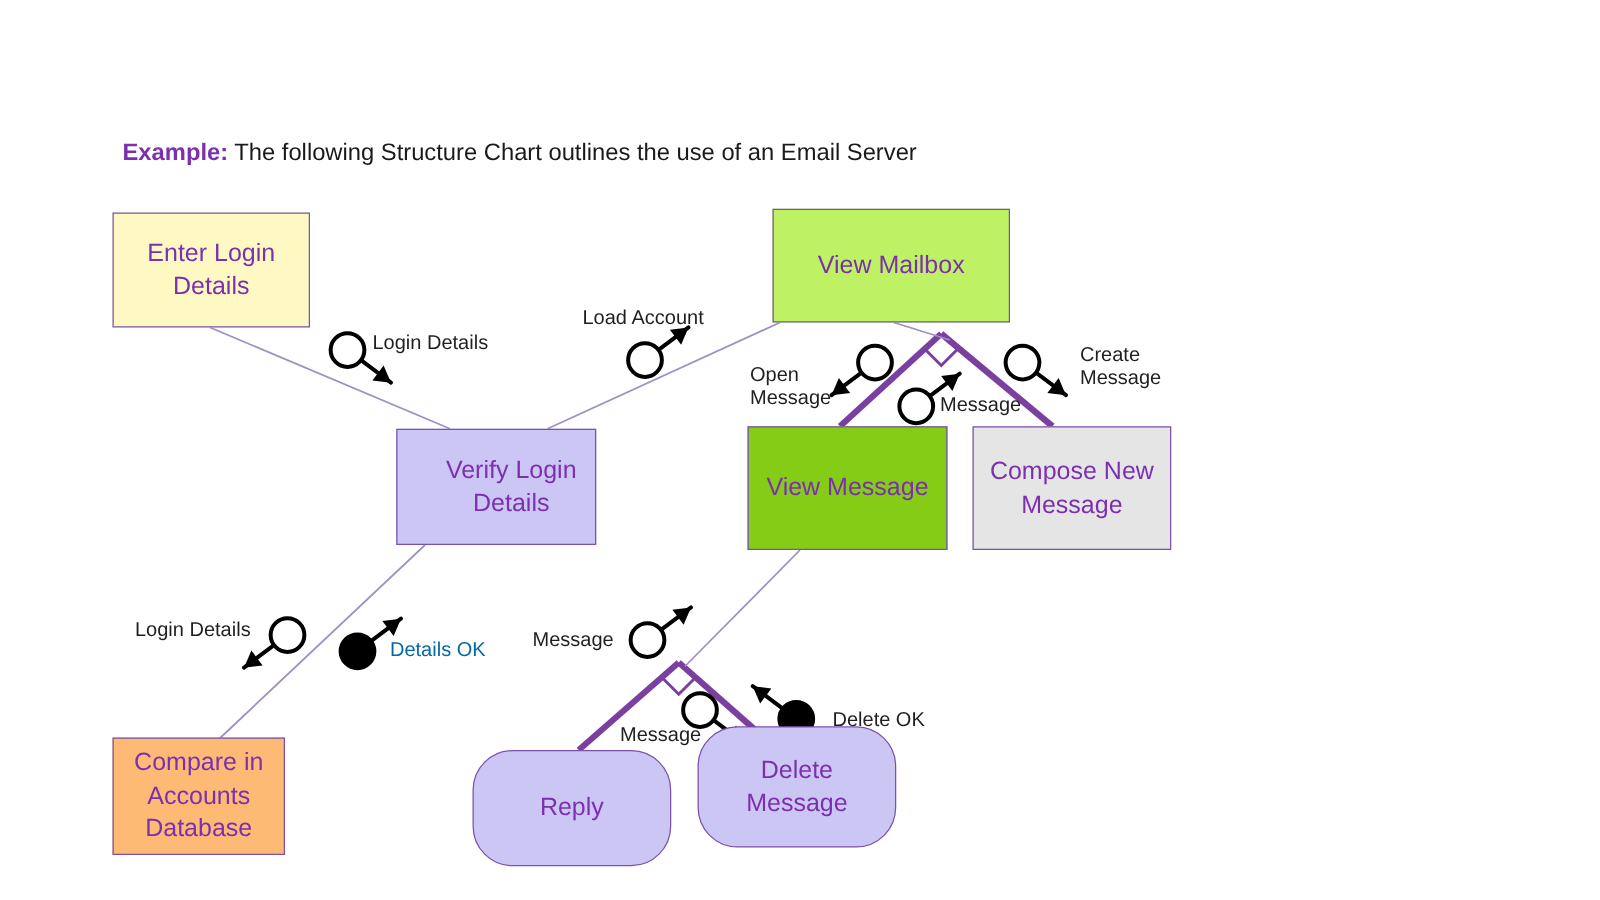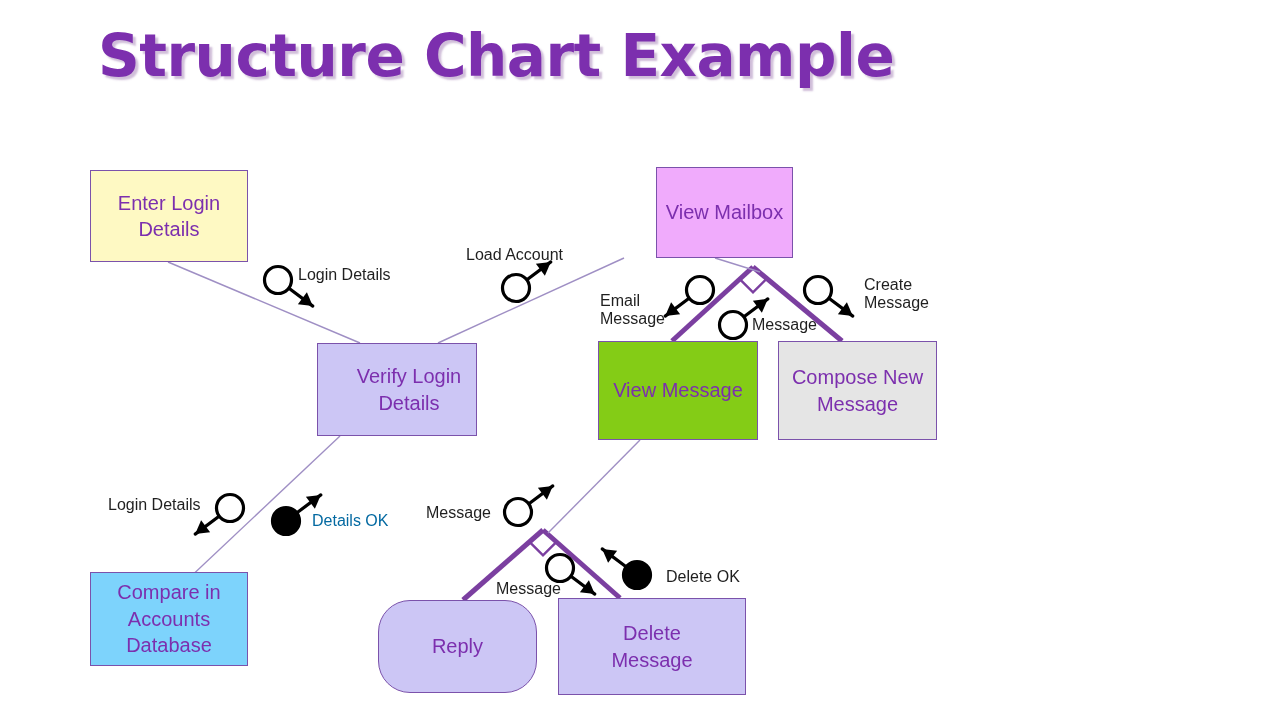--- a/index.html
+++ b/index.html
@@ -45,22 +45,24 @@
     position:absolute;
     font-size:16px;color:#1f1f1f;
     line-height:1.15;white-space:pre-line;text-align:left;
   }
 </style>
 </head>
 <body>
 
 <div id="slide">
 
-  <div id="title">Structure Chart Example</div>
 
+  <div id="subtitle">
+    <span class="lead">Example:</span><span> The following Structure Chart outlines the use of an Email Server</span>
+  </div>
 
   <svg id="canvas" viewBox="0 0 1280 720">
     <g id="connector-layer">
         <line x1="168" y1="262" x2="360" y2="343" stroke="#9F8FC4" stroke-width="1.4" stroke-linecap="butt"></line>
         <line x1="624" y1="258" x2="438" y2="343" stroke="#9F8FC4" stroke-width="1.4" stroke-linecap="butt"></line>
         <line x1="753" y1="267" x2="672" y2="341" stroke="#7B3FA0" stroke-width="5" stroke-linecap="butt"></line>
         <line x1="753" y1="267" x2="842" y2="341" stroke="#7B3FA0" stroke-width="5" stroke-linecap="butt"></line>
         <line x1="715" y1="258" x2="760" y2="272" stroke="#9F8FC4" stroke-width="1.4" stroke-linecap="butt"></line>
         <line x1="340" y1="436" x2="168" y2="598" stroke="#9F8FC4" stroke-width="1.4" stroke-linecap="butt"></line>
         <line x1="543" y1="530" x2="463" y2="600" stroke="#7B3FA0" stroke-width="5" stroke-linecap="butt"></line>
@@ -119,37 +121,37 @@
           <line x1="626.74" y1="567.305" x2="602.2" y2="548.9" stroke="#000" stroke-width="3.2" stroke-linecap="round"></line>
           <polygon points="602.2,548.9 617.1,550.6999999999999 608.1,562.6999999999999" fill="#000"></polygon>
           <circle cx="637" cy="575" r="13.5" fill="#000" stroke="#000" stroke-width="3.2"></circle>
         </g>
       </g>
   </svg>
 
   <div id="module-layer">
       <div class="module" style="left: 90px; top: 170px; width: 158px; height: 92px; background: #fef9c3; border-color: rgb(123, 82, 171); color: rgb(124, 47, 174); white-space: pre-line;">Enter Login
 Details</div>
-      <div class="module" style="left: 656px; top: 167px; width: 137px; height: 91px; background: #f0abfc; border-color: rgb(123, 82, 171); color: rgb(124, 47, 174); white-space: pre-line;">View Mailbox</div>
+      <div class="module" style="left: 618px; top: 167px; width: 190px; height: 91px; background: #bef264; border-color: rgb(123, 82, 171); color: rgb(124, 47, 174); white-space: pre-line;">View Mailbox</div>
       <div class="module" style="left: 317px; top: 343px; width: 160px; height: 93px; background: rgb(204, 198, 245); border-color: rgb(123, 82, 171); color: rgb(124, 47, 174); white-space: pre-line; padding-left: 30px;">Verify Login
 Details</div>
       <div class="module" style="left: 598px; top: 341px; width: 160px; height: 99px; background: #84cc16; border-color: rgb(123, 82, 171); color: rgb(124, 47, 174); white-space: pre-line;">View Message</div>
       <div class="module" style="left: 778px; top: 341px; width: 159px; height: 99px; background: #e5e5e5; border-color: rgb(123, 82, 171); color: rgb(124, 47, 174); white-space: pre-line;">Compose New
 Message</div>
-      <div class="module" style="left: 90px; top: 572px; width: 158px; height: 94px; background: #7dd3fc; border-color: rgb(123, 82, 171); color: rgb(124, 47, 174); white-space: pre-line;">Compare in
+      <div class="module" style="left: 90px; top: 590px; width: 138px; height: 94px; background: #fdba74; border-color: rgb(123, 82, 171); color: rgb(124, 47, 174); white-space: pre-line;">Compare in
 Accounts
 Database</div>
       <div class="module" style="left: 378px; top: 600px; width: 159px; height: 93px; background: rgb(204, 198, 245); border-color: rgb(123, 82, 171); color: rgb(124, 47, 174); white-space: pre-line; border-radius: 32px;">Reply</div>
-      <div class="module" style="left: 558px; top: 598px; width: 188px; height: 97px; background: rgb(204, 198, 245); border-color: rgb(123, 82, 171); color: rgb(124, 47, 174); white-space: pre-line;">Delete
+      <div class="module" style="left: 558px; top: 581px; width: 159px; height: 97px; background: rgb(204, 198, 245); border-color: rgb(123, 82, 171); color: rgb(124, 47, 174); white-space: pre-line; border-radius: 32px;">Delete
 Message</div>
     </div>
   <div id="couple-label-layer">
       <div class="couple-label" style="left: 298px; top: 266px; color: rgb(31, 31, 31);">Login Details</div>
       <div class="couple-label" style="left: 466px; top: 246px; color: rgb(31, 31, 31);">Load Account</div>
-      <div class="couple-label" style="left: 600px; top: 292px; color: rgb(31, 31, 31);">Email
+      <div class="couple-label" style="left: 600px; top: 292px; color: rgb(31, 31, 31);">Open
 Message</div>
       <div class="couple-label" style="left: 752px; top: 316px; color: rgb(31, 31, 31);">Message</div>
       <div class="couple-label" style="left: 864px; top: 276px; color: rgb(31, 31, 31);">Create
 Message</div>
       <div class="couple-label" style="left: 108px; top: 496px; color: rgb(31, 31, 31);">Login Details</div>
       <div class="couple-label" style="left: 312px; top: 512px; color: #0369a1;">Details OK</div>
       <div class="couple-label" style="left: 426px; top: 504px; color: rgb(31, 31, 31);">Message</div>
       <div class="couple-label" style="left: 496px; top: 580px; color: rgb(31, 31, 31);">Message</div>
       <div class="couple-label" style="left: 666px; top: 568px; color: rgb(31, 31, 31);">Delete OK</div>
     </div>

